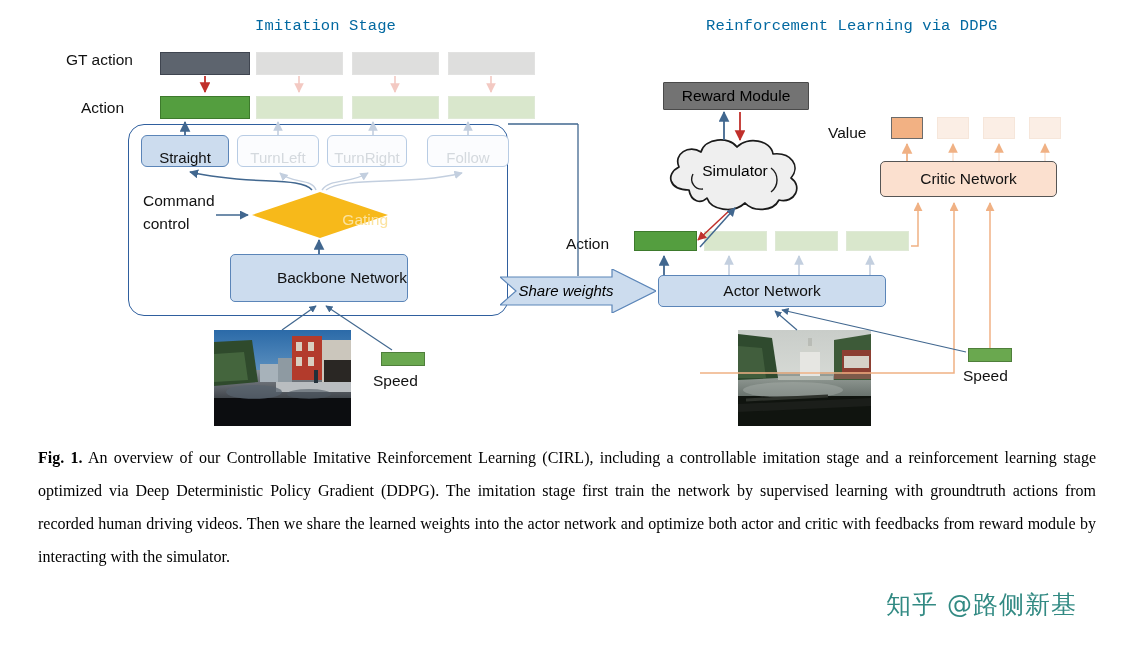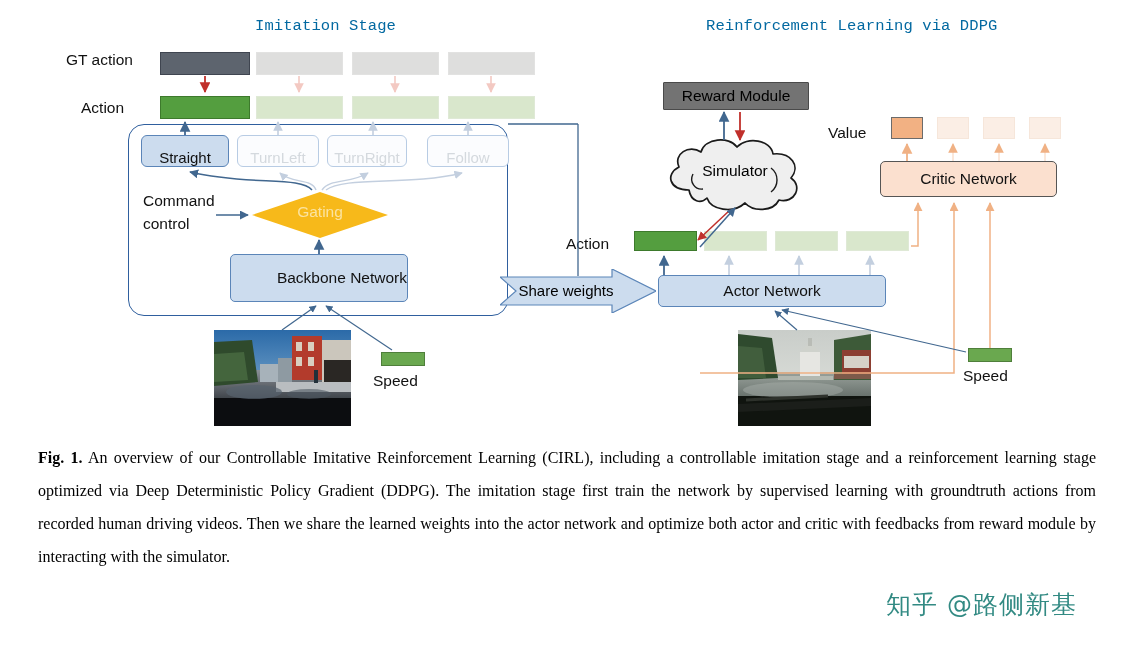--- a/index.html
+++ b/index.html
@@ -29,21 +29,21 @@
 
   .rbox{border:1.4px solid #5b85b8;border-radius:5px;background:#ccdcee;
         display:flex;align-items:center;justify-content:center;
         font-size:15.5px;color:#111;}
   .rbox.critic{border-color:#555;background:#fbe0cf;}
   .reward{border:1.6px solid #4a4a4a;background:#737373;border-radius:1px;
         display:flex;align-items:center;justify-content:center;font-size:15.5px;}
   .outline{border:1.4px solid #2f5f9e;border-radius:16px;background:transparent;}
 
   .gating-lbl{position:absolute;font-size:15.5px;color:#fbe3a0;
-              width:100%;text-align:center;top:11px;}
+              width:100%;text-align:right;top:19px;}
 
   .photo{border:0;overflow:hidden;position:absolute;}
 
   .caption{position:absolute;left:38px;top:441px;width:1058px;
      font-family:"Liberation Serif", serif;font-size:16px;line-height:33px;
      text-align:justify;color:#000;}
   .caption b{font-weight:bold;}
   .wm{position:absolute;left:886px;top:588px;font-size:25px;color:#0f766e;
       font-family:"DejaVu Sans",sans-serif;letter-spacing:1px;opacity:.85;}
 </style>
@@ -126,21 +126,21 @@
       <rect x="62" y="52" width="75" height="10" fill="#b9bdc0"></rect>
       <ellipse cx="40" cy="62" rx="28" ry="7" fill="#57636d" opacity=".7"></ellipse>
       <ellipse cx="95" cy="64" rx="22" ry="5" fill="#4c5661" opacity=".6"></ellipse>
       <rect x="100" y="40" width="4" height="13" fill="#22303a"></rect>
     </svg>
   </div>
 
   <div class="el speed" style="left:381px;top:352px;width:44px;height:14px;"></div>
   <div class="lbl side-label" style="left:373px;top:372px;">Speed</div>
 
-  <div class="el" style="left:500px;top:269px;width:156px;height:44px;">
+  <div class="el" style="left:500px;top:269px;width:156px;height:44px;font-style:italic;">
     <svg width="156" height="44">
       <polygon points="0,8 112,8 112,0 156,22 112,44 112,36 0,36 16,22" fill="#ccdcee" stroke="#5b85b8" stroke-width="1.2"></polygon>
     </svg>
     <div style="position:absolute;left:0;top:13px;width:132px;text-align:center;font-size:15px;">Share weights</div>
   </div>
 
   <div class="el reward" style="left:663px;top:82px;width:146px;height:28px;">
     <span>Reward Module</span>
   </div>
 

